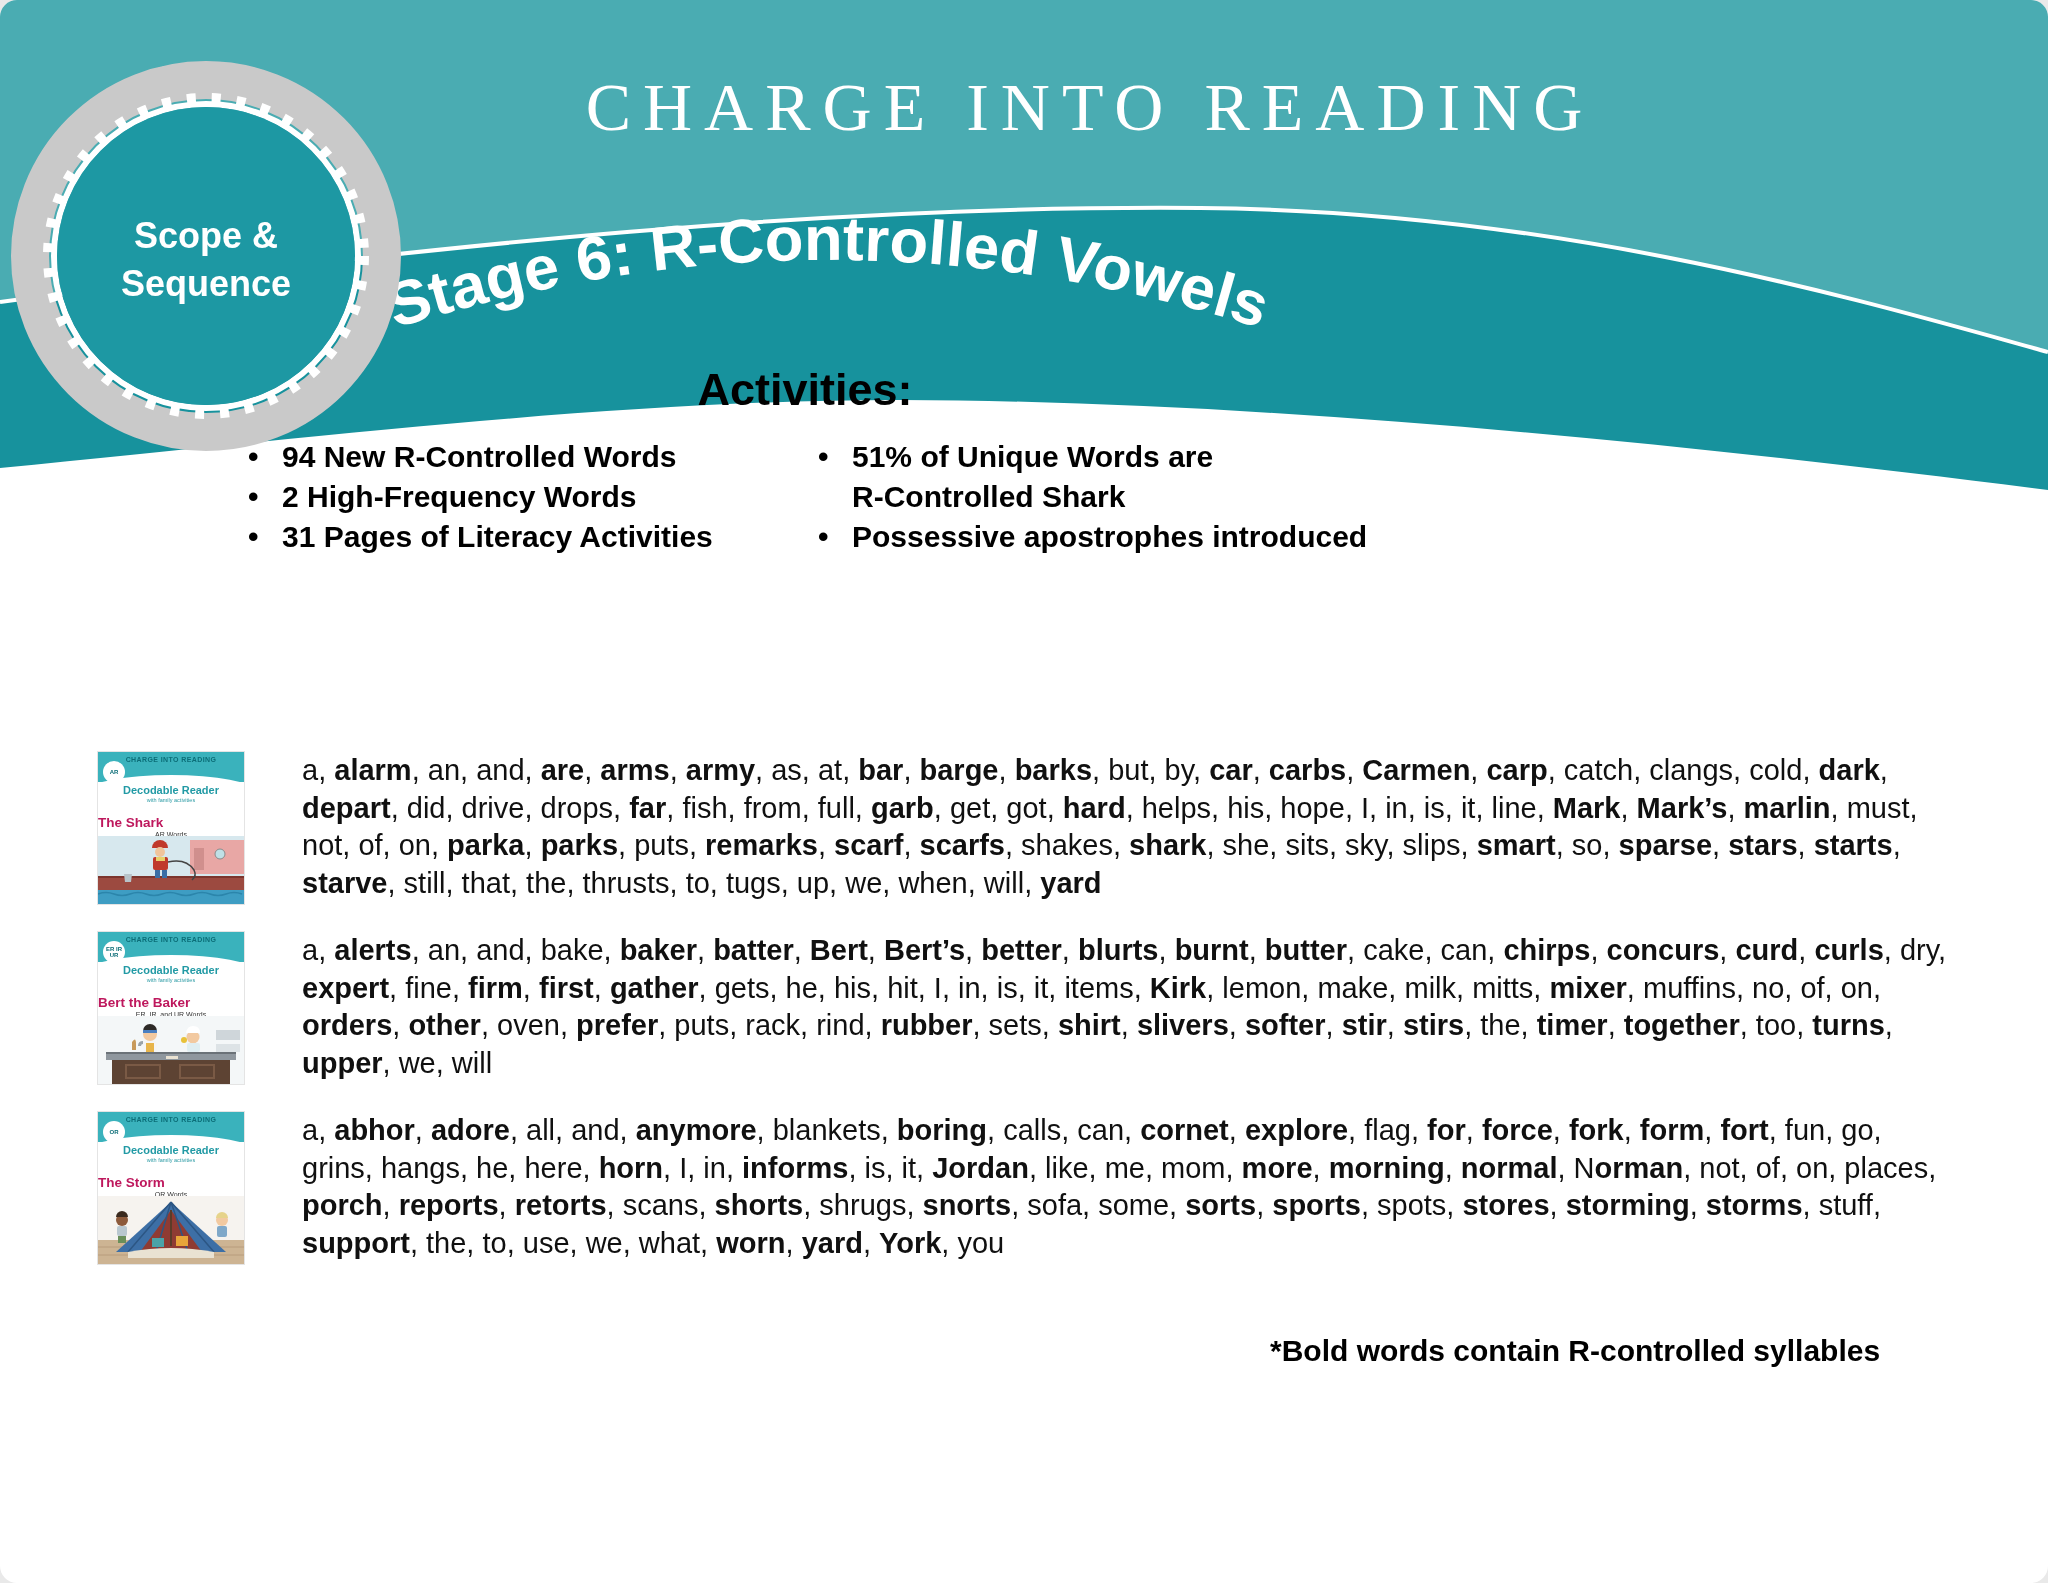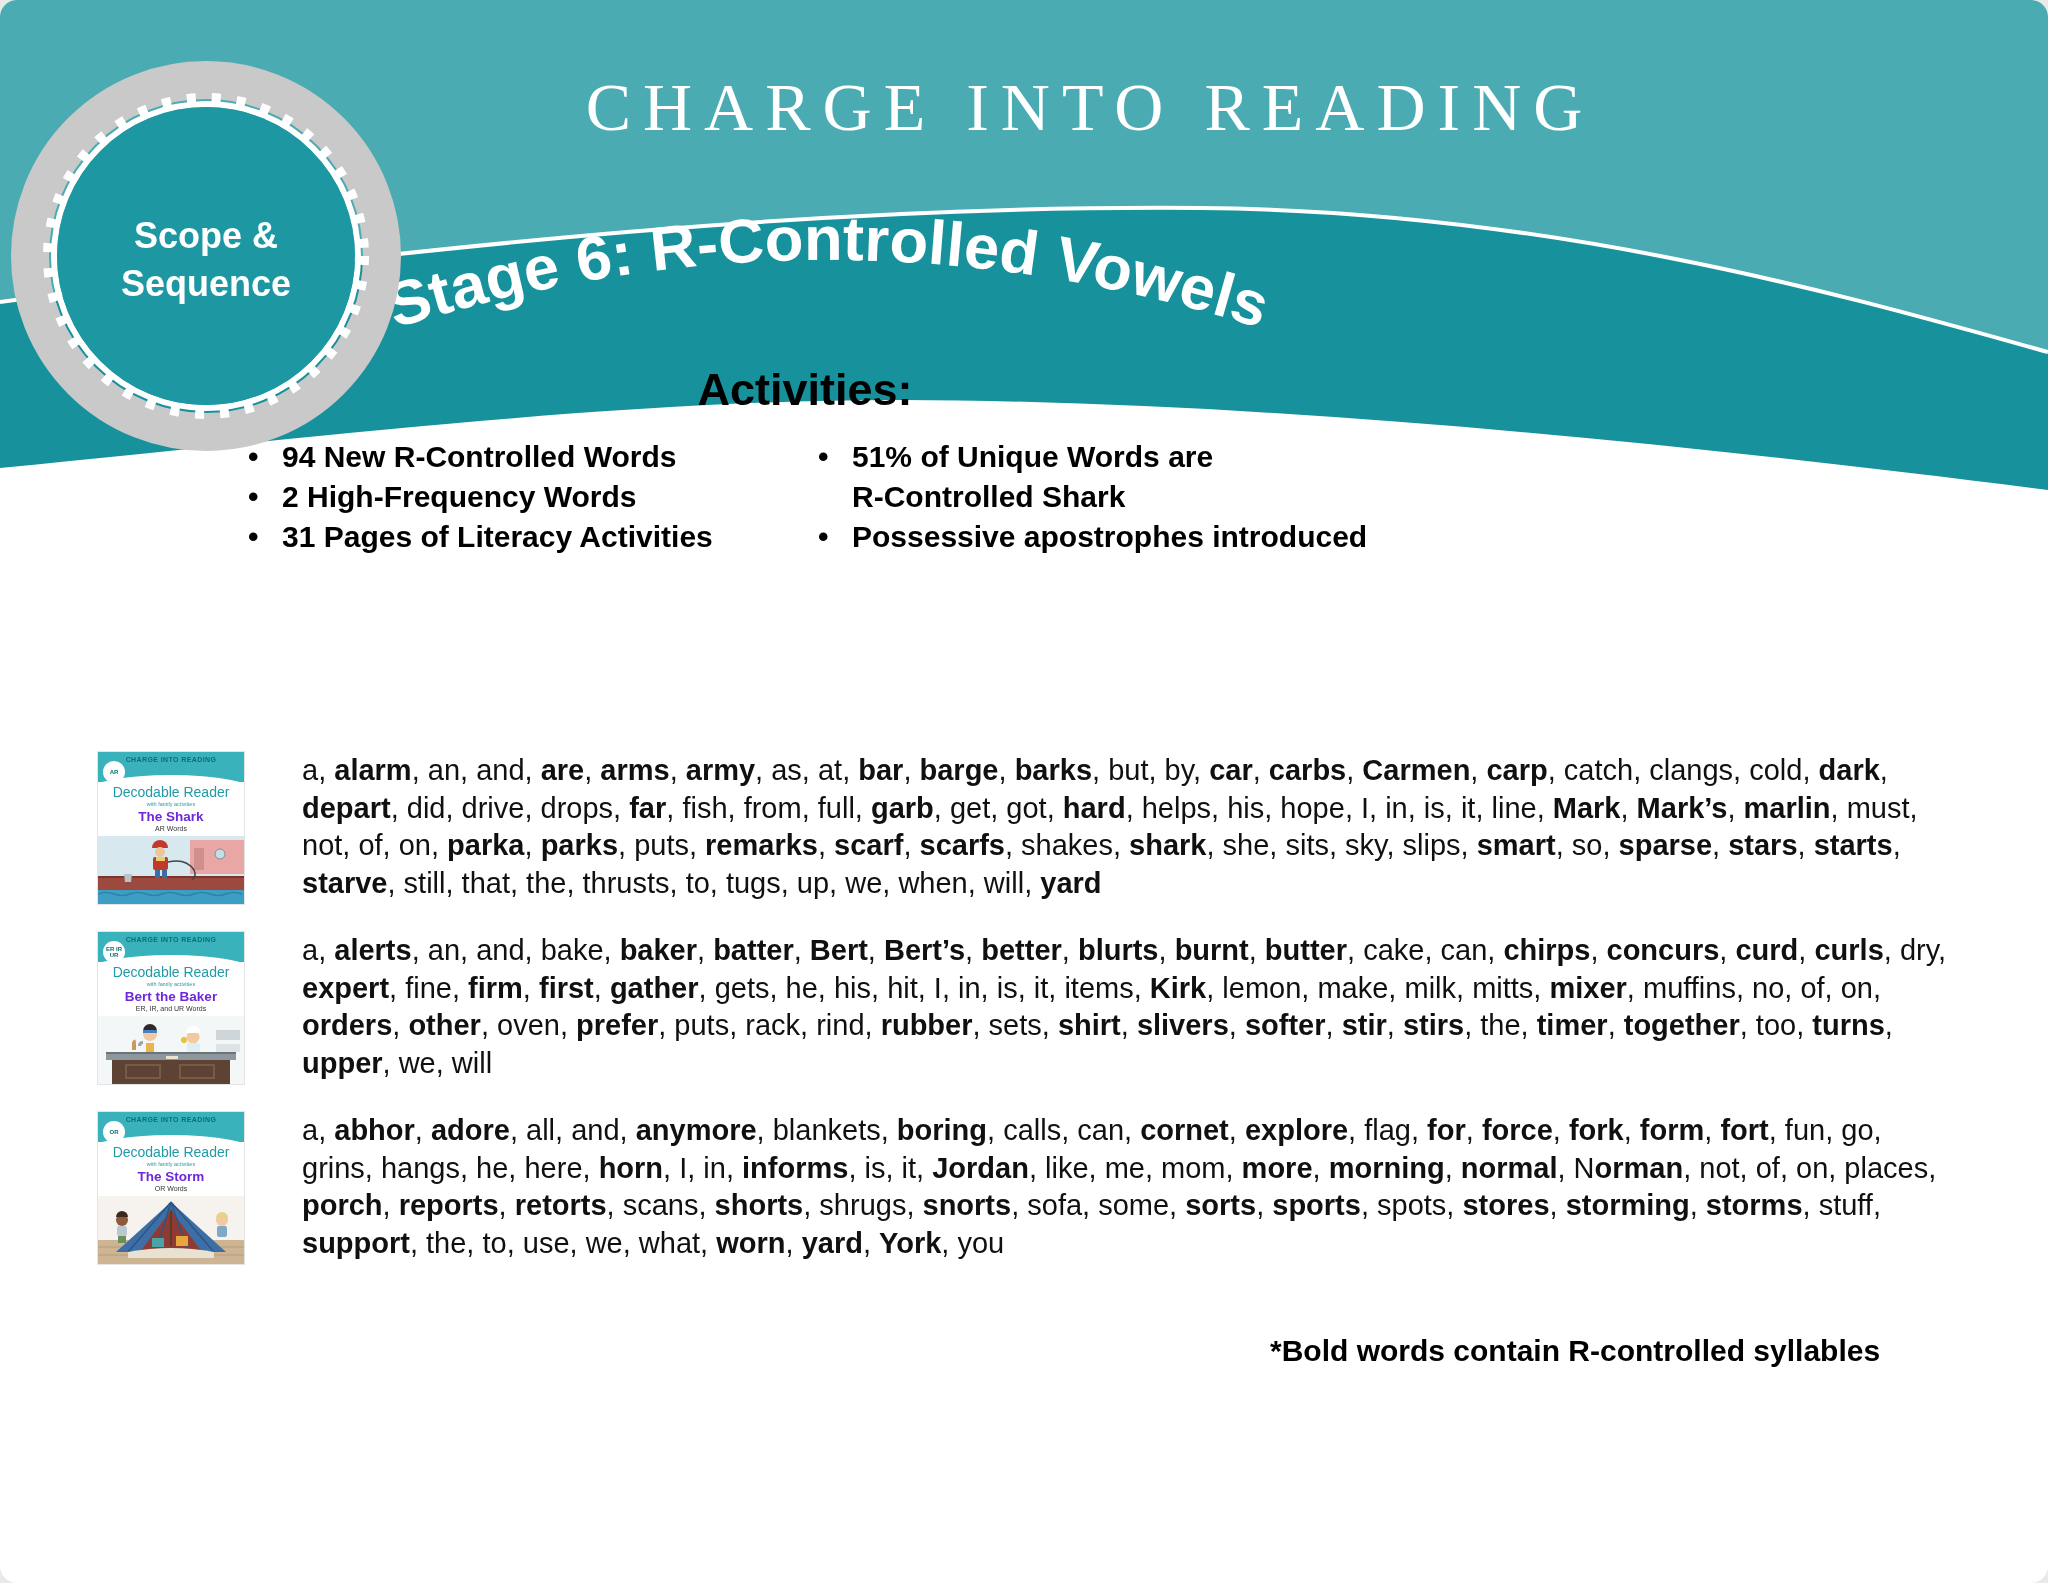--- a/index.html
+++ b/index.html
@@ -33,23 +33,23 @@
          box-shadow:0 0 0 1px #e4e4e4;overflow:hidden;}
   .cover-band{position:absolute;top:0;left:0;right:0;height:30px;background:#3ab2bc;}
   .cover-band::after{content:"";position:absolute;left:-10px;right:-10px;bottom:-9px;height:16px;
          background:#fff;border-radius:50% 50% 0 0 / 100% 100% 0 0;}
   .cover-brand{position:absolute;top:4px;left:0;right:0;z-index:1;text-align:center;
          font-size:7px;font-weight:bold;letter-spacing:.4px;color:#0b6d77;}
   .cover-badge{position:absolute;z-index:2;top:9px;left:5px;width:22px;height:22px;border-radius:50%;
          background:#fff;color:#0b6d77;font-weight:bold;font-size:6px;display:flex;align-items:center;
          justify-content:center;text-align:center;line-height:1.05;padding:1px;box-sizing:border-box;}
   .cover-body{position:relative;padding-top:32px;}
-  .cover-series{text-align:center;font-size:14px;font-weight:normal;color:#229aa5;}
+  .cover-series{text-align:center;font-size:11px;font-weight:bold;color:#229aa5;}
   .cover-series-sub{text-align:center;font-size:5.5px;color:#2a9aa4;margin-top:1px;}
-  .cover-title{text-align:center;font-size:13.5px;font-weight:bold;color:#6d28d9;margin-top:2px;}
+  .cover-title{text-align:left;font-size:13.5px;font-weight:bold;color:#be185d;margin-top:12px;}
   .cover-subtitle{text-align:center;font-size:7px;color:#333;margin-top:1px;}
   .cover-art{position:absolute;bottom:0;left:0;width:146px;height:68px;}
   
   .footnote{position:absolute;top:1334px;left:1243px;font-size:30px;font-weight:bold;color:#000;margin-left:27px;}
 </style>
 </head>
 <body>
 
 <div class="page">
 

